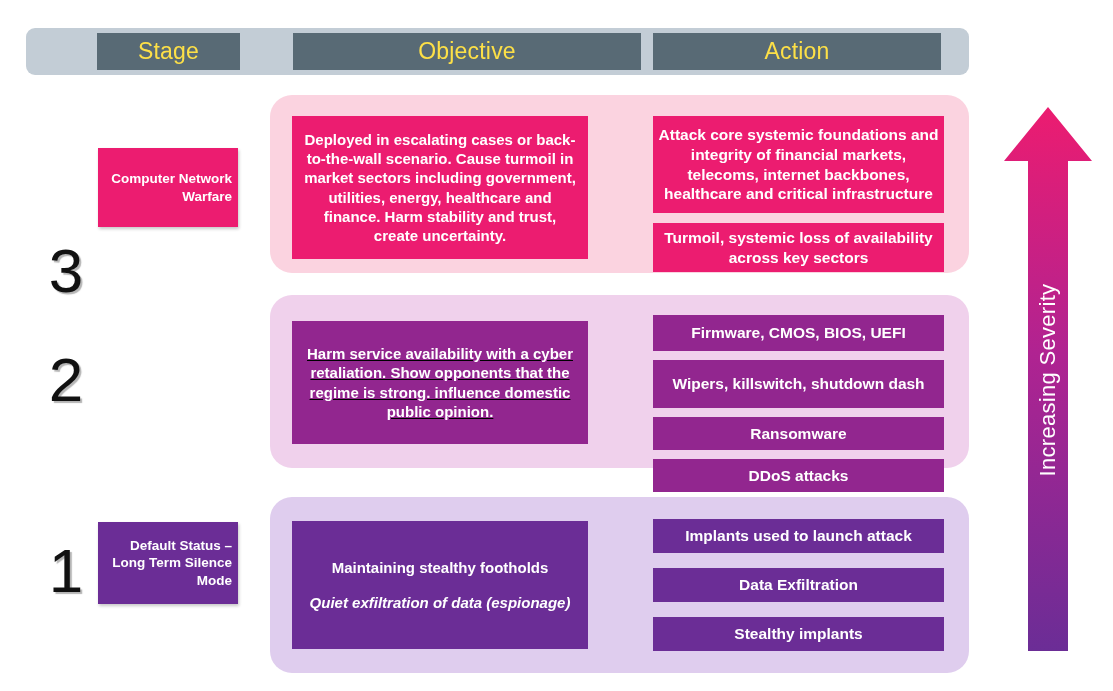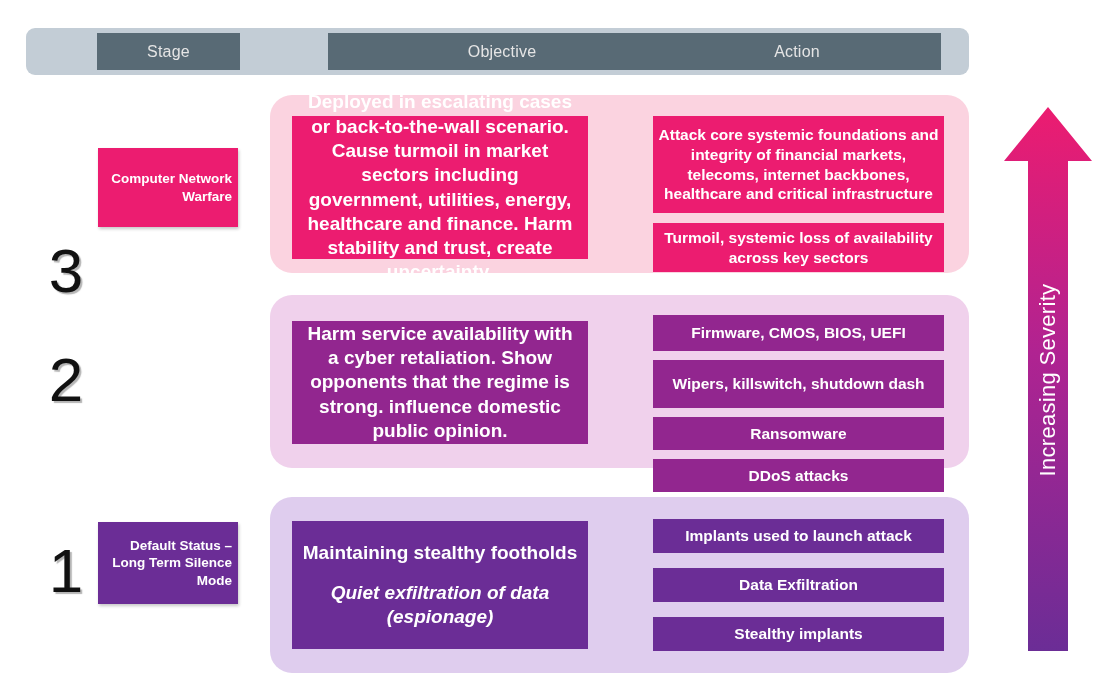--- a/index.html
+++ b/index.html
@@ -33,28 +33,28 @@
   .header-cell {
     position: absolute;
     top: 5px;
     height: 37px;
     background: #586a75;
     display: flex;
     align-items: center;
     justify-content: center;
   }
   .header-cell span {
-    color: #e5e5e5;
-    font-size: 16px;
+    color: #fde047;
+    font-size: 23px;
     font-weight: 400;
     letter-spacing: 0.2px;
     line-height: 1;
   }
   .hc-stage     { left: 71px;  width: 143px; }
-  .hc-objective { left: 267px; width: 348px; margin-left: 35px; }
+  .hc-objective { left: 267px; width: 348px; }
   .hc-action    { left: 627px; width: 288px; }
 
   
   .row {
     position: absolute;
     left: 0;
     width: 1113px;
   }
   .row-3 { top: 88px;  height: 190px; }
   .row-2 { top: 289px; height: 180px; }
@@ -117,25 +117,25 @@
     display: flex;
     flex-direction: column;
     align-items: center;
     justify-content: center;
     text-align: center;
     padding: 8px 10px;
   }
   .objective p {
     color: #ffffff;
     font-weight: bold;
-    font-size: 19px;
+    font-size: 15px;
     line-height: 1.28;
   }
   .row-3 .objective { left: 22px; top: 21px; width: 296px; height: 143px; background: #ec1c70; }
-  .row-2 .objective { left: 22px; top: 26px; width: 296px; height: 123px; background: #92268f; }
+  .row-2 .objective { left: 22px; top: 26px; width: 296px; height: 123px; background: #92268f; text-decoration: underline; }
   .row-1 .objective { left: 22px; top: 24px; width: 296px; height: 128px; background: #6b2d96; }
   .row-1 .objective p + p { margin-top: 16px; font-style: italic; }
 
   
   .actions {
     position: absolute;
     left: 383px;
     width: 291px;
     display: flex;
     flex-direction: column;

